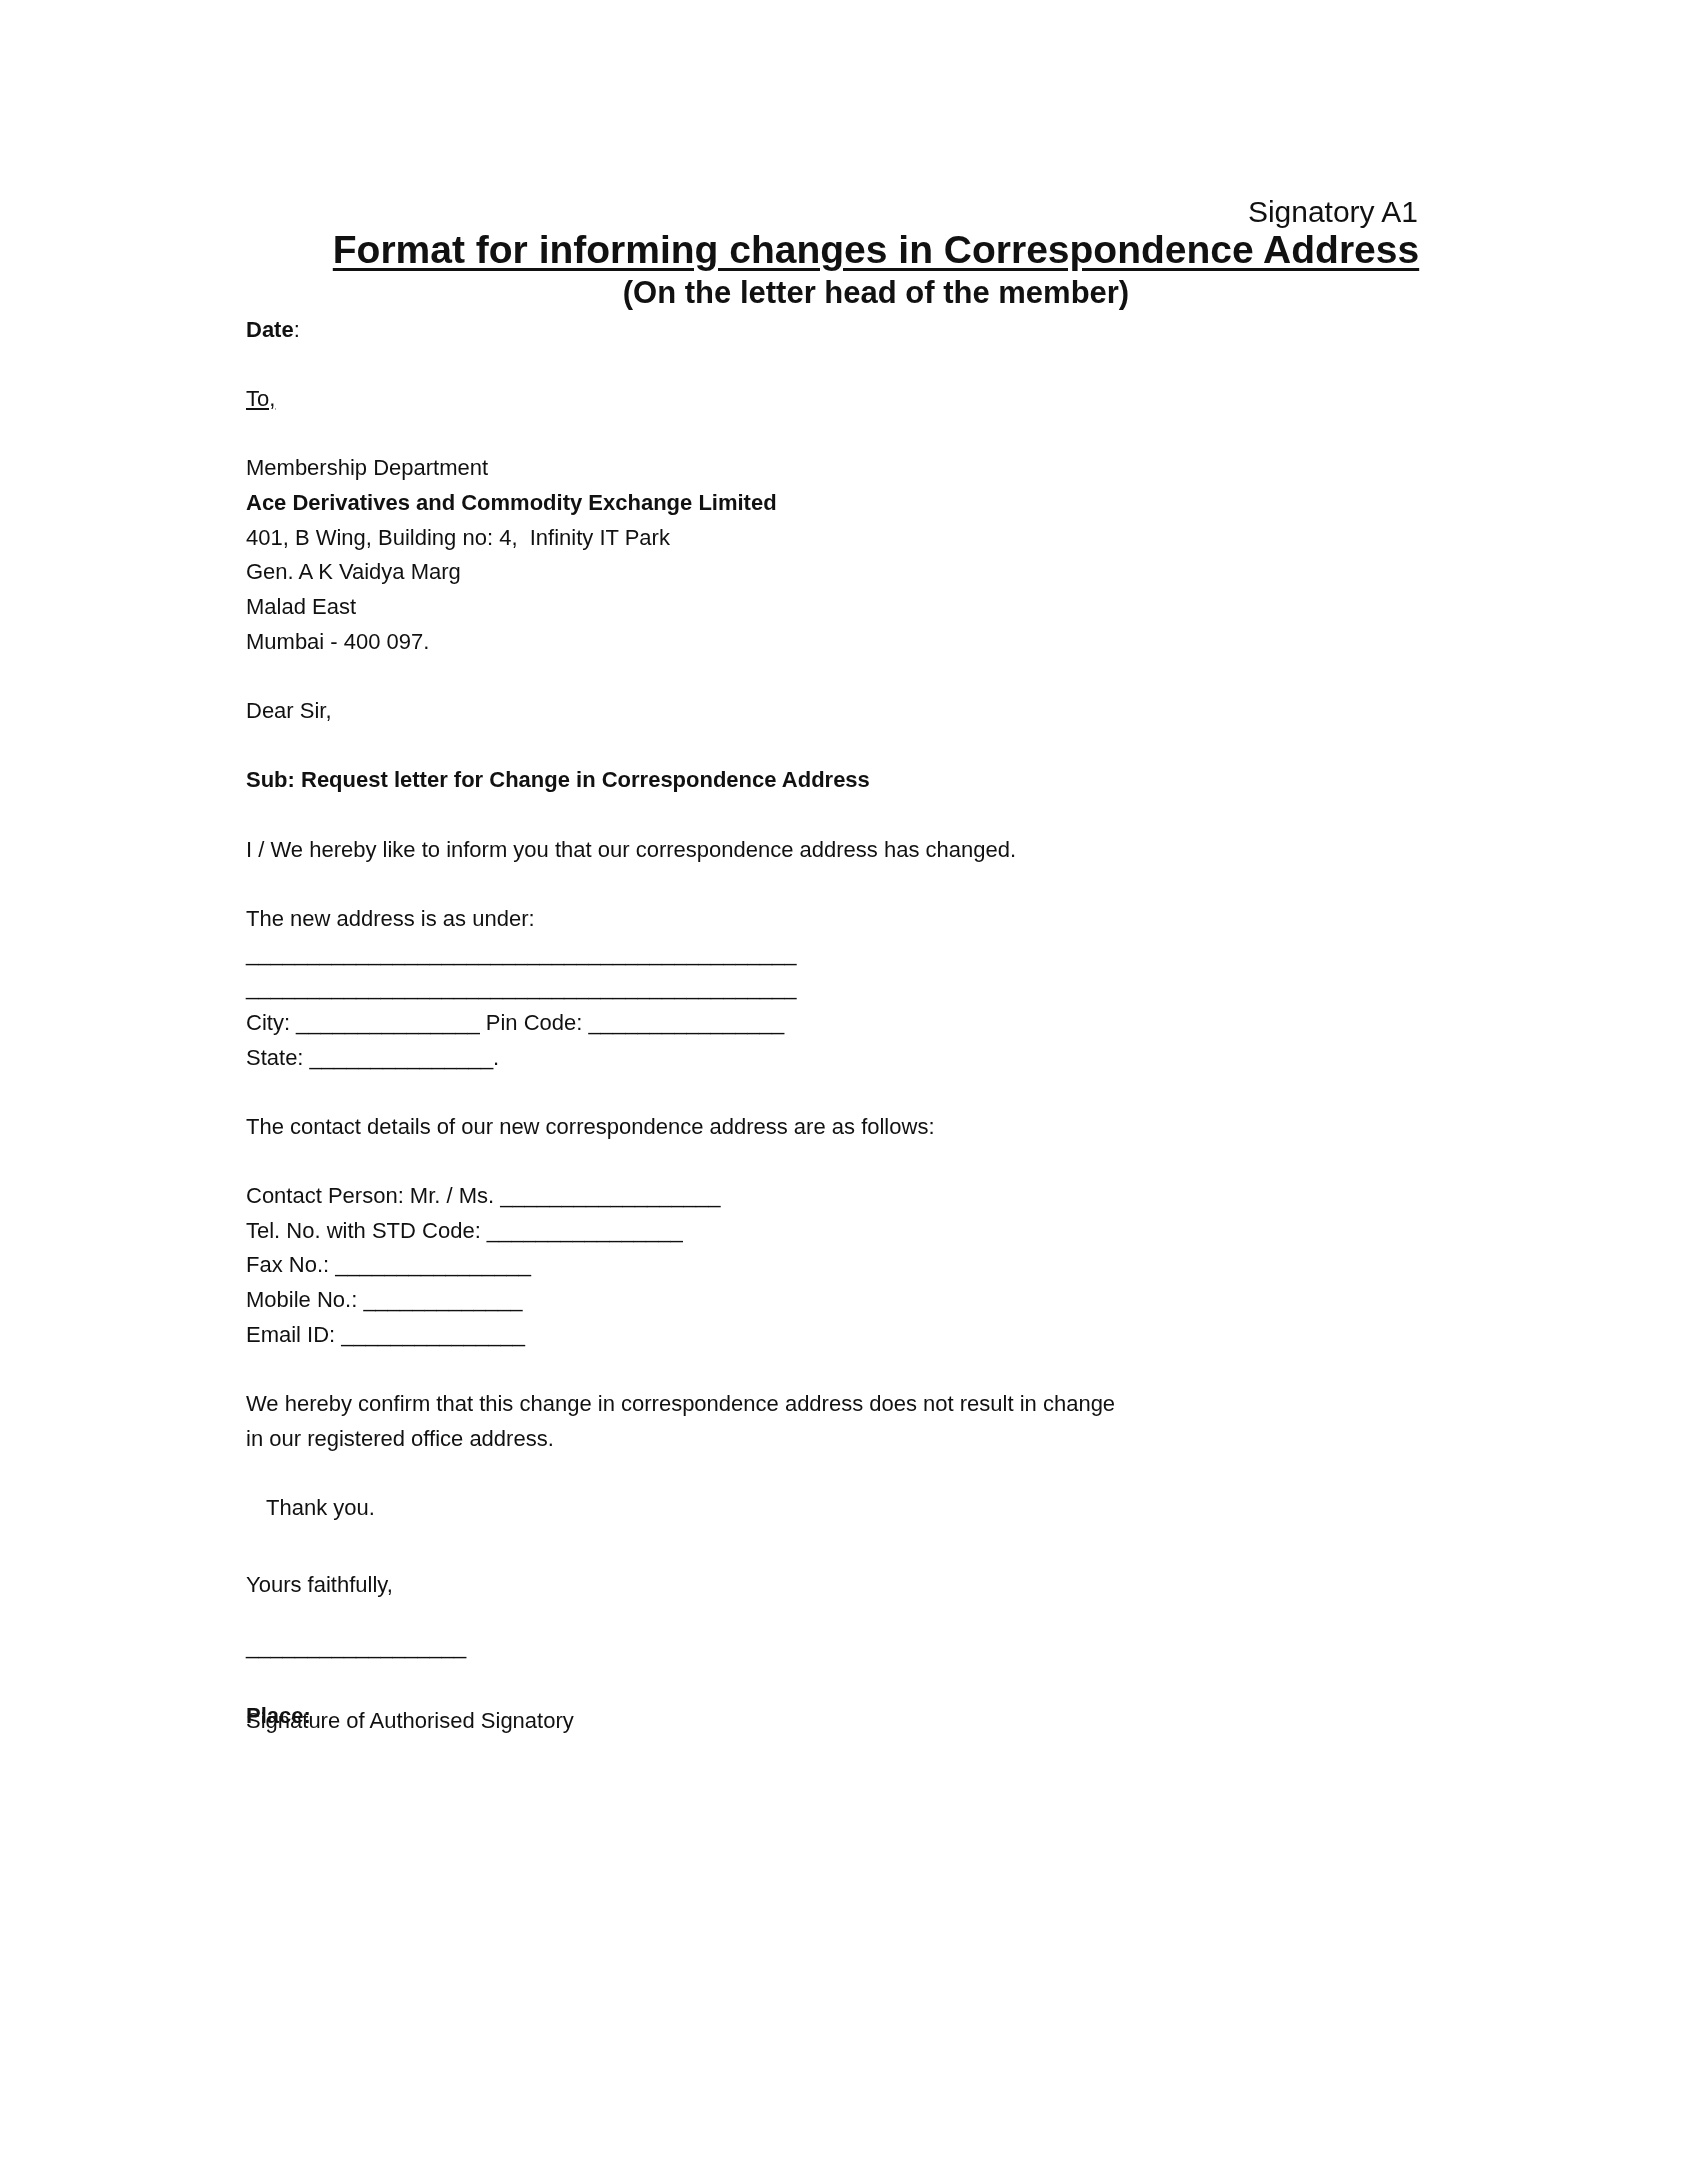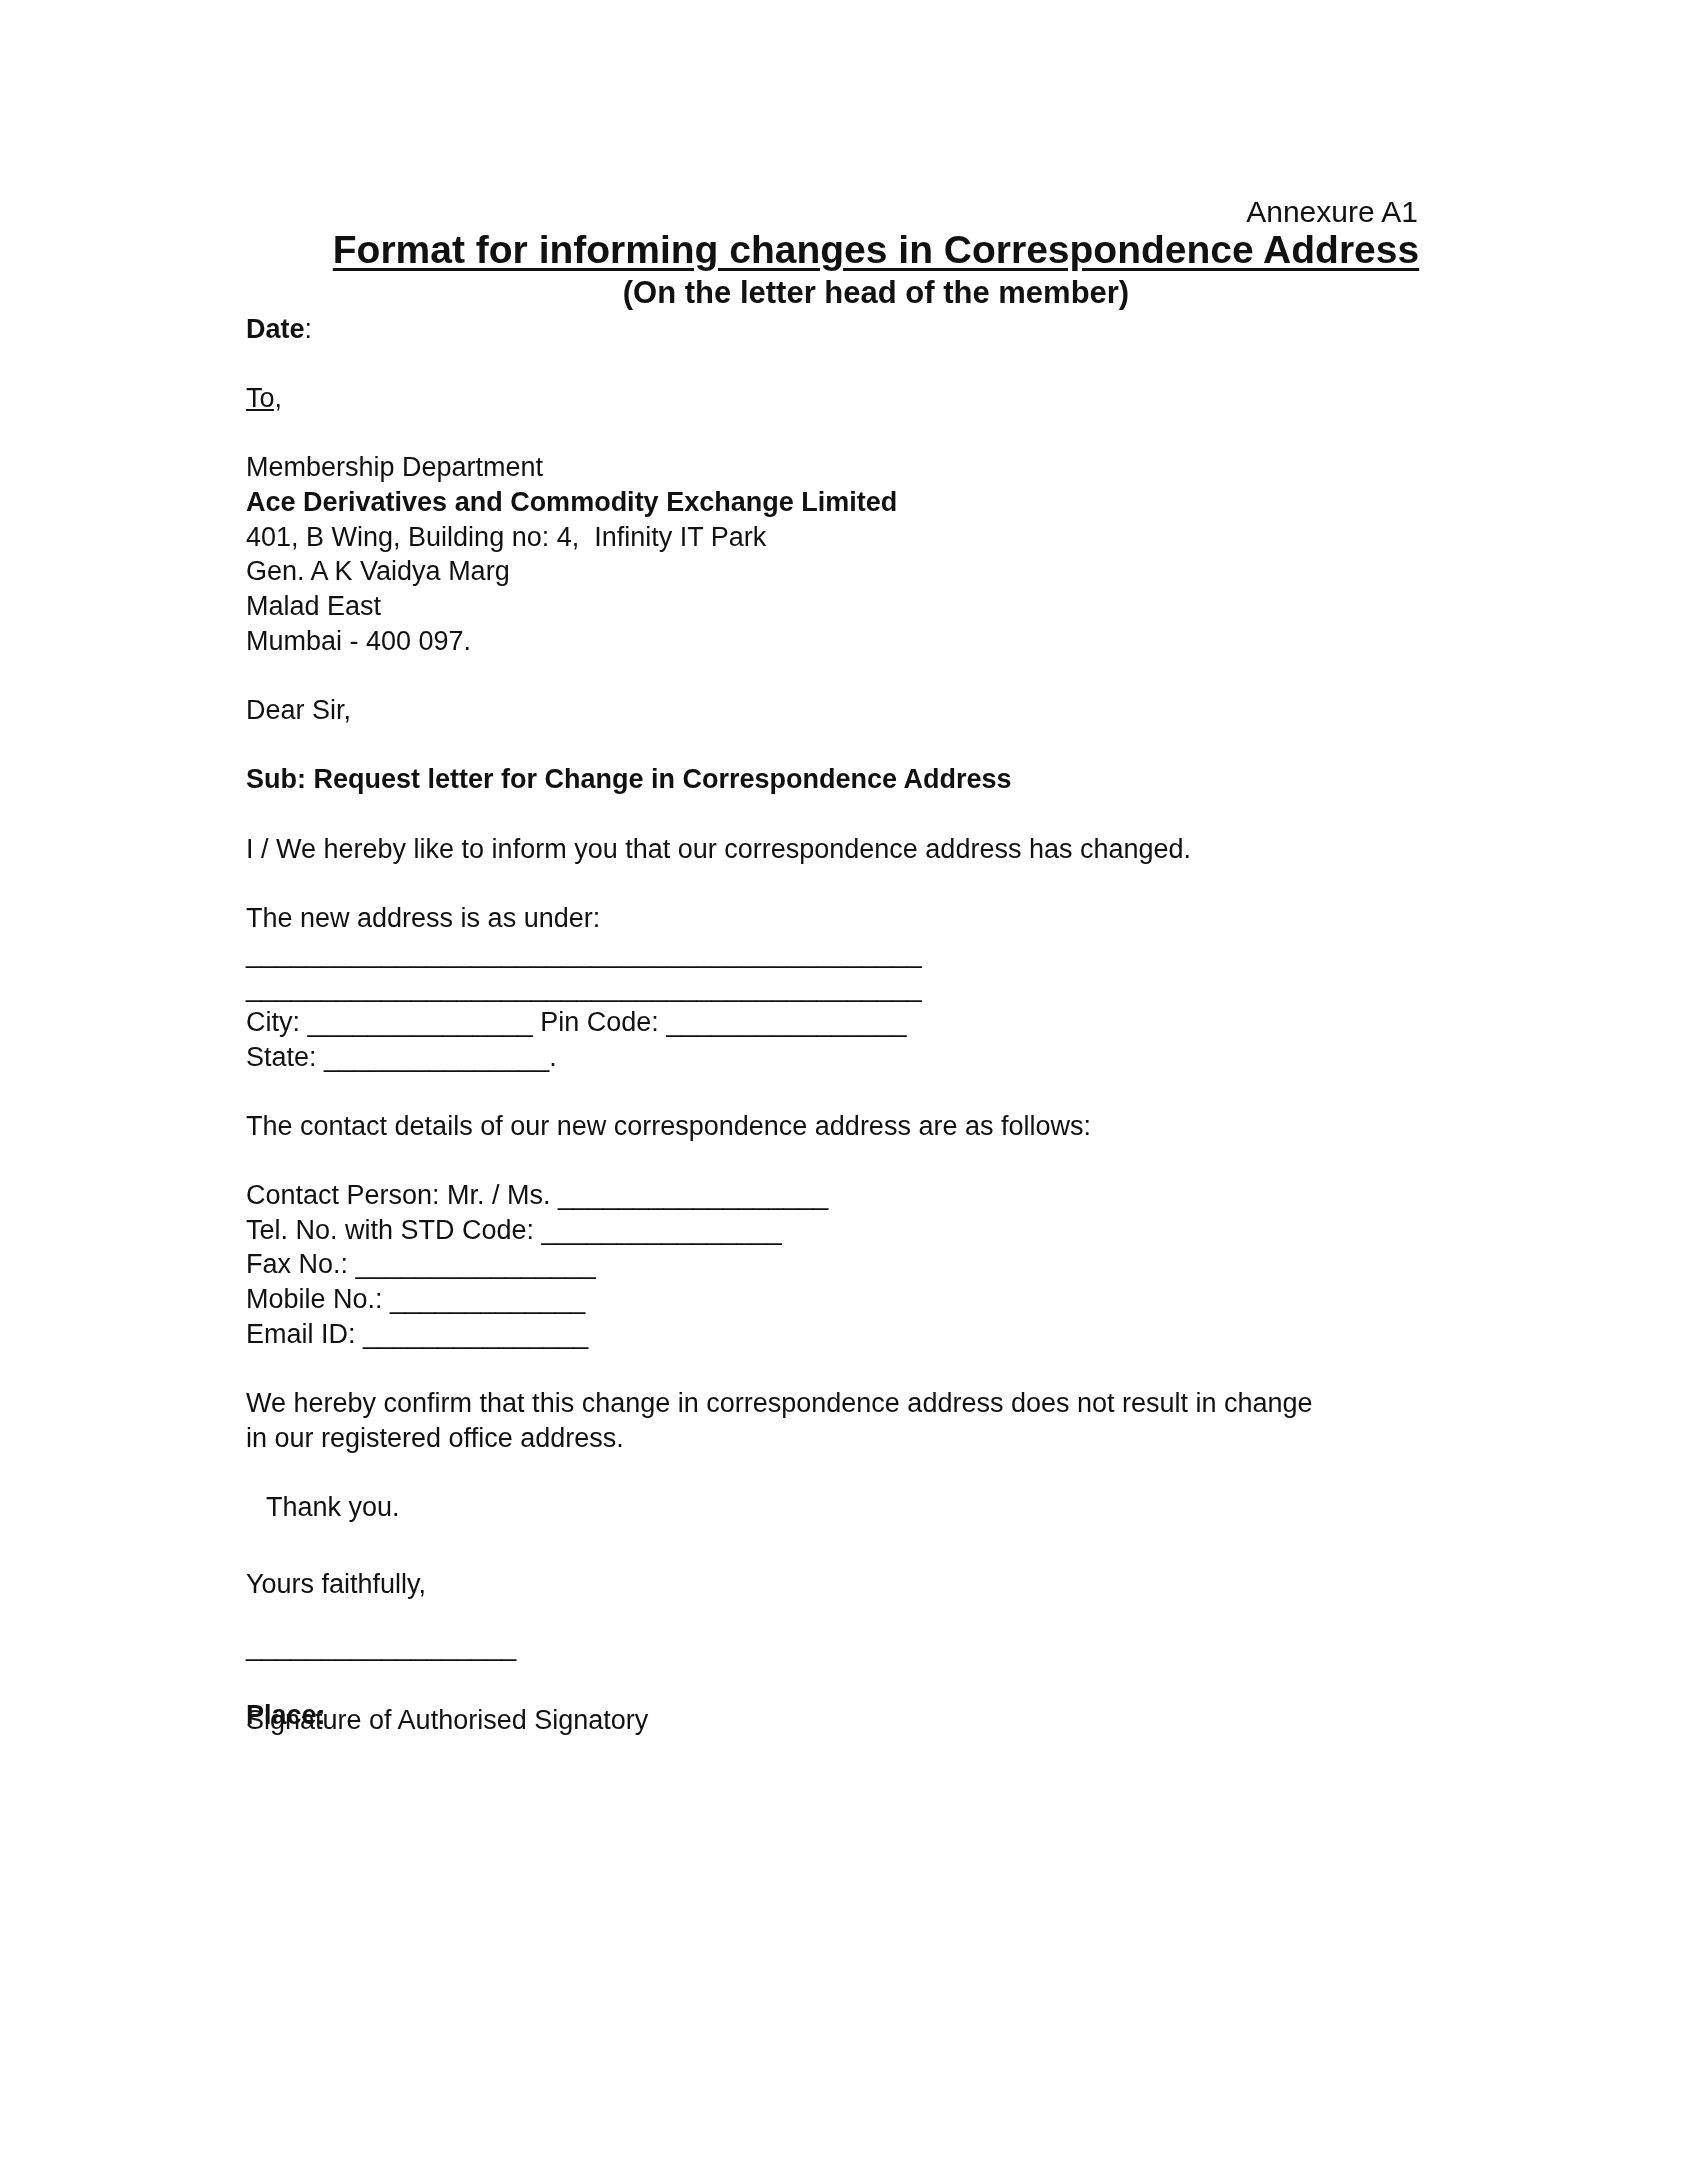--- a/index.html
+++ b/index.html
@@ -1,29 +1,29 @@
 <!DOCTYPE html>
 <html><head>
 <meta charset="utf-8">
 <style>
   html, body { margin: 0; padding: 0; background: #ffffff; }
   body { width: 1683px; height: 2178px; position: relative; overflow: hidden;
          font-family: "Liberation Sans", sans-serif; color: #111; }
-  .line { position: absolute; left: 246px; font-size: 27px; line-height: 35px; white-space: pre; }
+  .line { position: absolute; left: 246px; font-size: 22px; line-height: 35px; white-space: pre; }
   .b { font-weight: bold; }
   #annex { position: absolute; right: 265px; top: 195px; font-size: 30px; }
   #title { position: absolute; left: 0; width: 1752px; text-align: center; top: 228px;
            font-size: 39px; font-weight: bold; text-decoration: underline; text-underline-offset: 5px; }
   #subtitle { position: absolute; left: 0; width: 1752px; text-align: center; top: 275px;
               font-size: 31px; font-weight: bold; }
 </style>
 </head>
 <body>
 
-<div id="annex">Annexure A1</div>
+<div id="annex">Signatory A1</div>
 <div id="title">Format for informing changes in Correspondence Address</div>
 <div id="subtitle">(On the letter head of the member)</div>
 
 <div class="line" style="top:312px;"><span class="b">Date</span><span>:</span></div>
 
 <div class="line" style="top:381px;text-decoration:underline;">To,</div>
 
 <div class="line" style="top:450px;">Membership Department</div>
 <div class="line b" style="top:485px;">Ace Derivatives and Commodity Exchange Limited</div>
 <div class="line" style="top:520px;">401, B Wing, Building no: 4,  Infinity IT Park</div>

